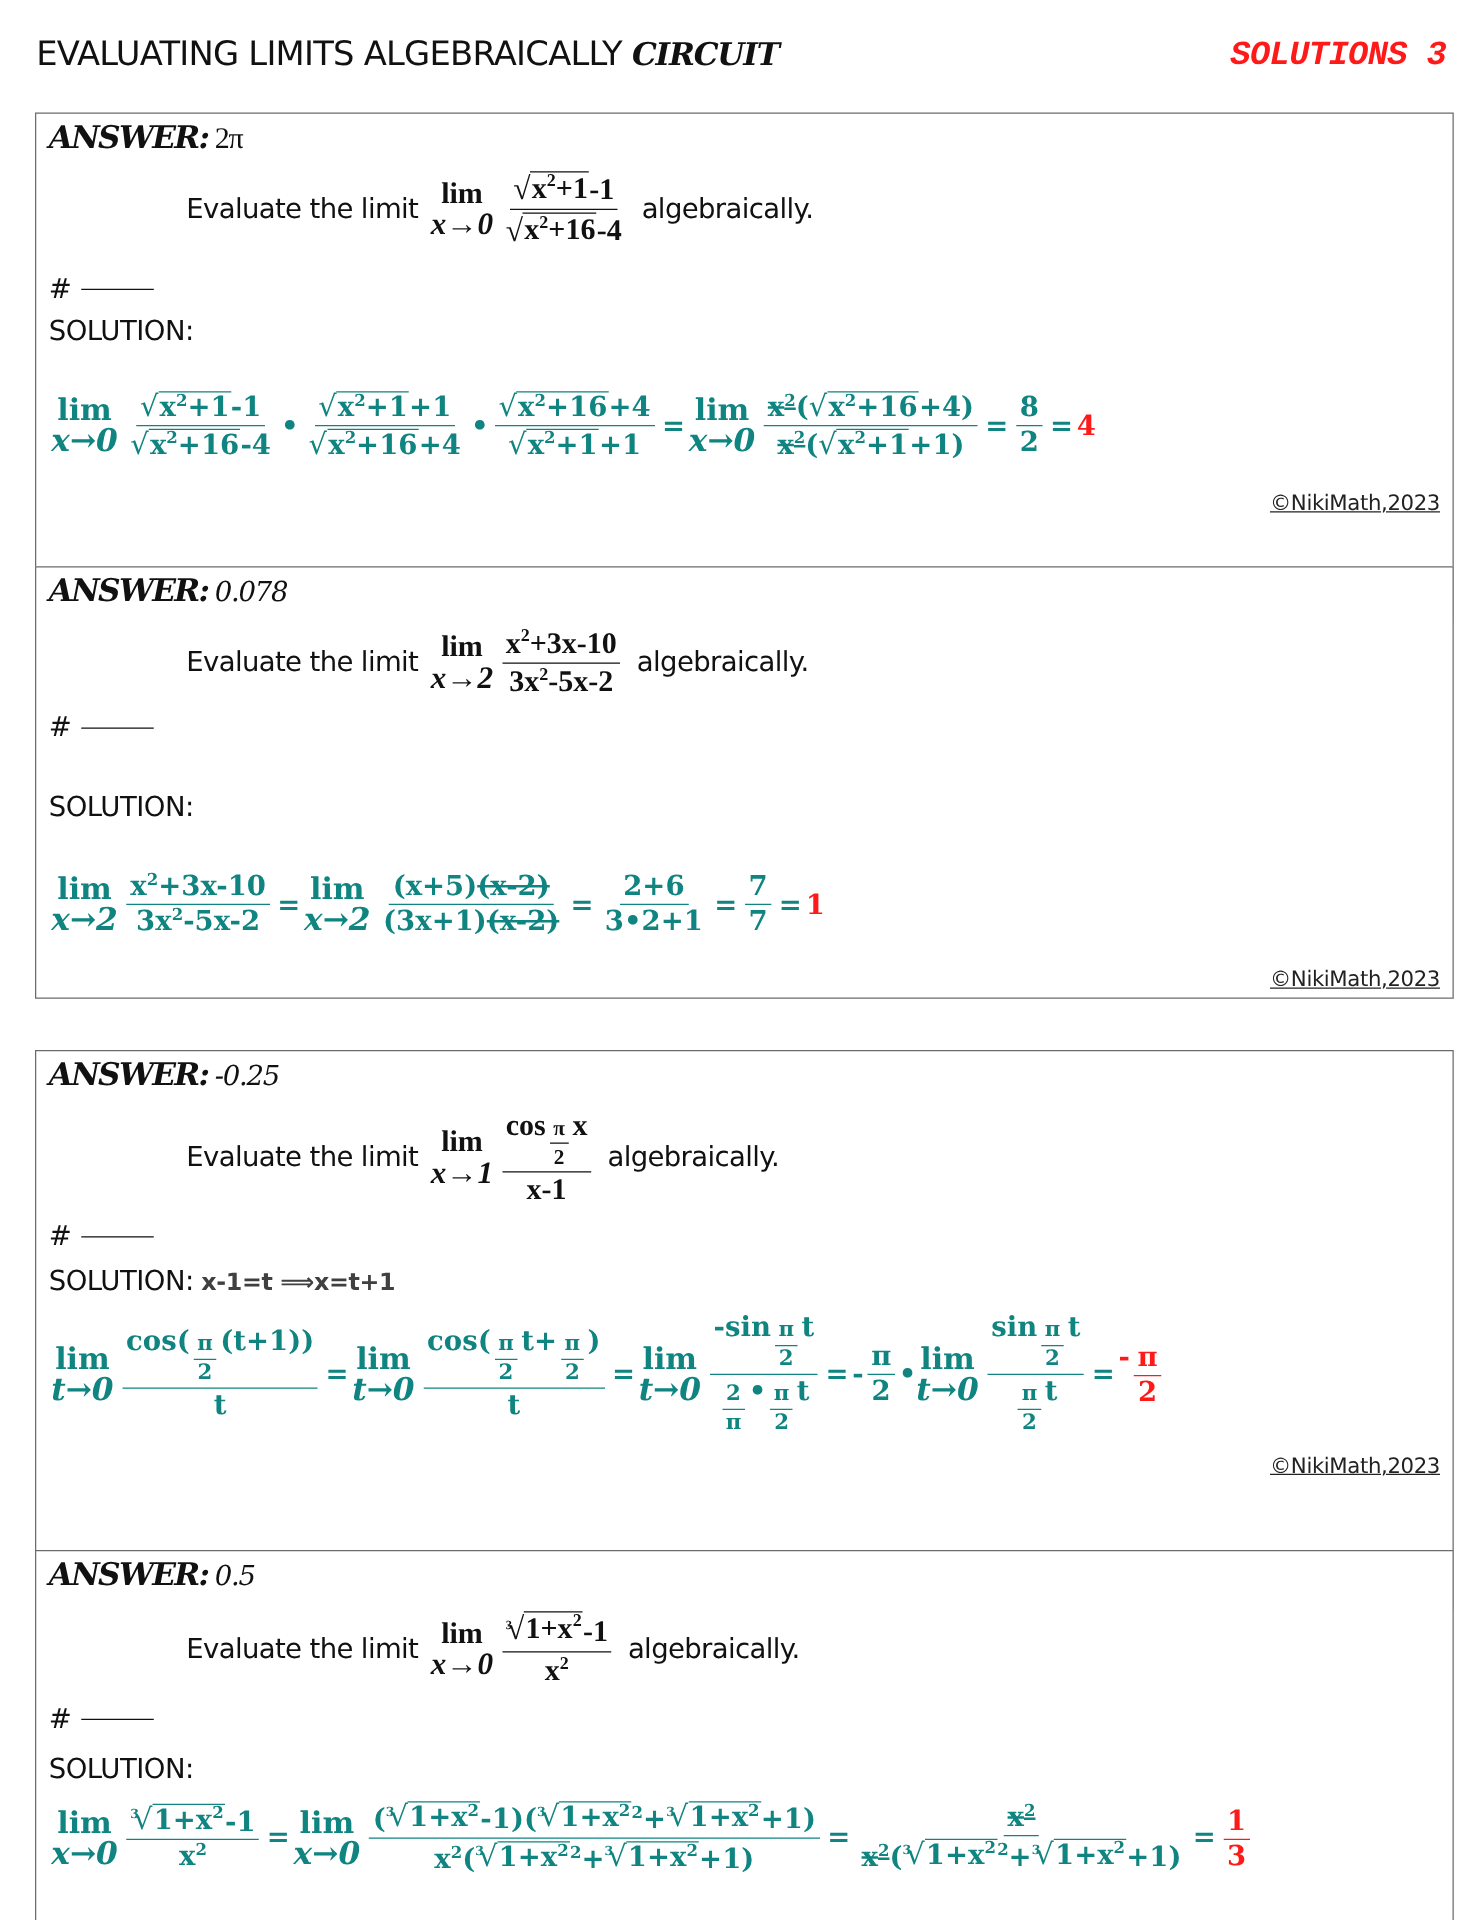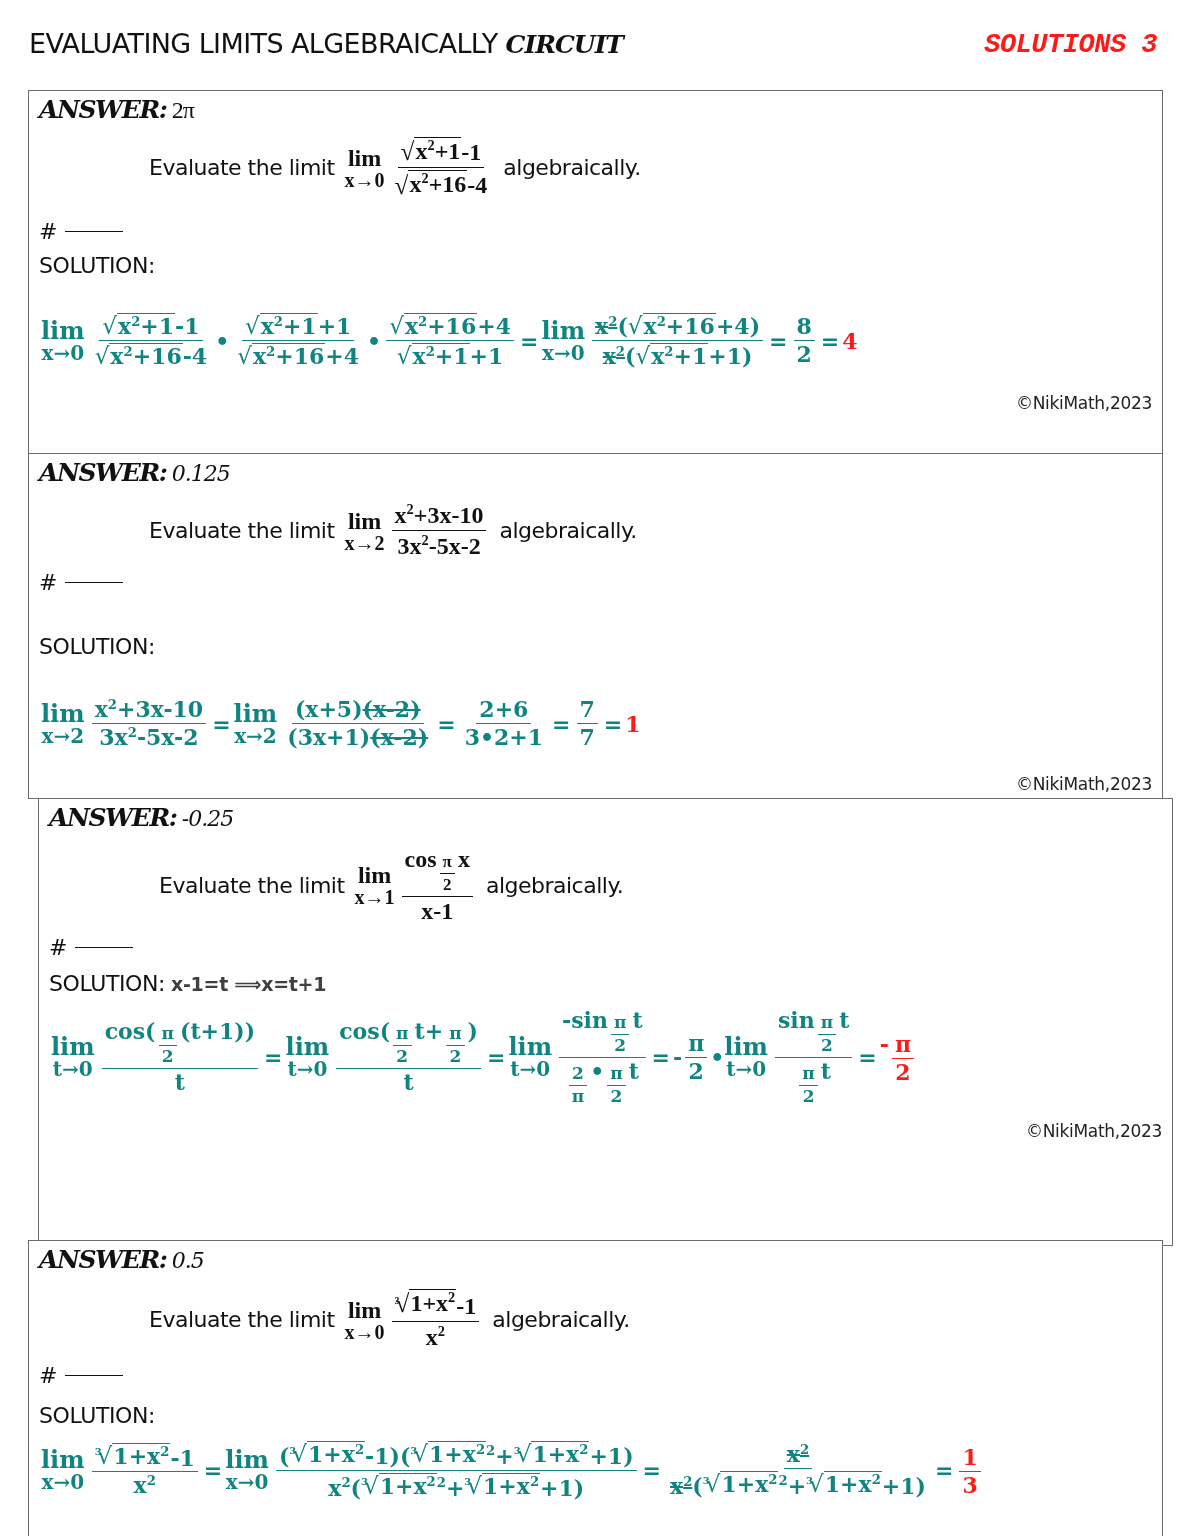--- a/index.html
+++ b/index.html
@@ -7,47 +7,47 @@
   body { position: relative; font-family: "DejaVu Sans", sans-serif; color: #111; }
 
   .page-title { position: absolute; left: 29px; top: 28px; font-family: "DejaVu Sans", sans-serif; font-size: 27px; letter-spacing: -0.6px; color: #111; white-space: nowrap; }
   .page-title .circuit { font-family: "DejaVu Serif", serif; font-style: italic; font-weight: bold; font-size: 25px; letter-spacing: -1px; }
   .solutions-label { position: absolute; right: 30px; top: 30px; font-family: "Liberation Mono", monospace; font-style: italic; font-weight: bold; font-size: 27px; color: #ff1a1a; letter-spacing: -0.5px; }
 
   .card { position: absolute; left: 28px; width: 1135px; border: 1.5px solid #6b6b6b; background: #fff; }
   .card + .card { border-top: none; }
   .c1 { top: 90px; height: 408px; }
   .c2 { top: 453px; height: 346px; border-top: 1.5px solid #6b6b6b !important; }
-  .c3 { top: 798px; height: 448px; border-top: 1.5px solid #6b6b6b !important; margin-left: 10px; }
+  .c3 { top: 840px; height: 448px; border-top: 1.5px solid #6b6b6b !important; }
   .c4 { top: 1220px; height: 404px; border-top: 1.5px solid #6b6b6b !important; margin-top: 20px; }
 
   .answer { position: absolute; left: 10px; top: 4px; white-space: nowrap; }
   .answer .ans-label { font-family: "DejaVu Serif", serif; font-style: italic; font-weight: bold; font-size: 25px; letter-spacing: -1.4px; color: #111; }
   .answer .ans-value { font-family: "DejaVu Serif", serif; font-style: italic; font-size: 22px; letter-spacing: -1px; color: #111; }
   .answer .ans-value.upright { font-style: normal; font-family: "Liberation Serif", serif; font-size: 24px; }
 
   .prompt { position: absolute; left: 120px; display: flex; align-items: center; white-space: nowrap; }
   .prompt .ptxt { font-family: "DejaVu Sans", sans-serif; font-size: 22px; letter-spacing: -0.5px; color: #111; }
   .prompt .math { margin: 0 10px; }
 
   .hash-line { position: absolute; left: 10px; font-size: 22px; color: #111; display: flex; align-items: center; gap: 8px; }
   .hash-line .rule { display: inline-block; width: 58px; height: 1.5px; background: #111; }
   .sol-label { position: absolute; left: 10px; font-family: "DejaVu Sans", sans-serif; font-size: 22px; letter-spacing: -0.4px; color: #111; white-space: nowrap; }
   .sol-label .sub { color: #404040; font-weight: bold; font-size: 19px; margin-left: 6px; letter-spacing: -0.3px; }
 
-  .copyright { position: absolute; right: 10px; font-family: "DejaVu Sans", sans-serif; font-size: 17px; color: #222; letter-spacing: -0.3px; }
+  .copyright { position: absolute; right: 10px; font-family: "DejaVu Sans", sans-serif; font-size: 17px; color: #222; letter-spacing: -0.3px; text-decoration: underline; }
 
   
   .math { display: inline-flex; align-items: center; font-family: "Liberation Serif", serif; font-weight: bold; color: #111; font-size: 24px; }
   .solution { position: absolute; left: 12px; display: flex; align-items: center; white-space: nowrap; }
   .solution .math, .solution { color: #0f8480; }
   .red { color: #ff1a1a; }
   .lim { display: inline-flex; flex-direction: column; align-items: center; line-height: 1; margin-right: 4px; }
   .lim .l-top { font-size: 24px; font-weight: bold; }
-  .lim .l-bot { font-size: 20px; font-weight: bold; }
+  .lim .l-bot { font-size: 25px; font-weight: bold; font-style: italic; }
   .frac { display: inline-flex; flex-direction: column; align-items: center; margin: 0 3px; line-height: 1.05; }
   .frac .num { padding: 0 3px 2px 3px; border-bottom: 1.5px solid currentColor; text-align: center; }
   .frac .den { padding: 2px 3px 0 3px; text-align: center; }
   .frac.small { font-size: 17px; }
   .sqrt { display: inline-flex; align-items: flex-end; }
   .sqrt .rad { font-weight: normal; font-size: 1.05em; line-height: 1; }
   .sqrt .under { border-top: 1.5px solid currentColor; padding: 0 1px; line-height: 1.1; }
   .sqrt .idx { font-size: 10px; vertical-align: top; margin-right: -4px; position: relative; top: -10px; }
   sup { font-size: 0.6em; }
   .op { margin: 0 3px; }
@@ -158,21 +158,21 @@
       <span class="red">4</span>
     </span>
   </div>
 
   <div class="copyright" style="top:302px;">©NikiMath,2023</div>
 </div>
 
 <div class="card c2">
   <div class="answer">
     <span class="ans-label">ANSWER:</span>
-    <span class="ans-value">0.125</span>
+    <span class="ans-value">0.078</span>
   </div>
 
   <div class="prompt" style="top:48px;">
     <span class="ptxt">Evaluate the limit</span>
     <span class="math">
       <span class="lim">
           <span class="l-top">lim</span>
           <span class="l-bot">x→2</span>
         </span>
       <span class="frac">

